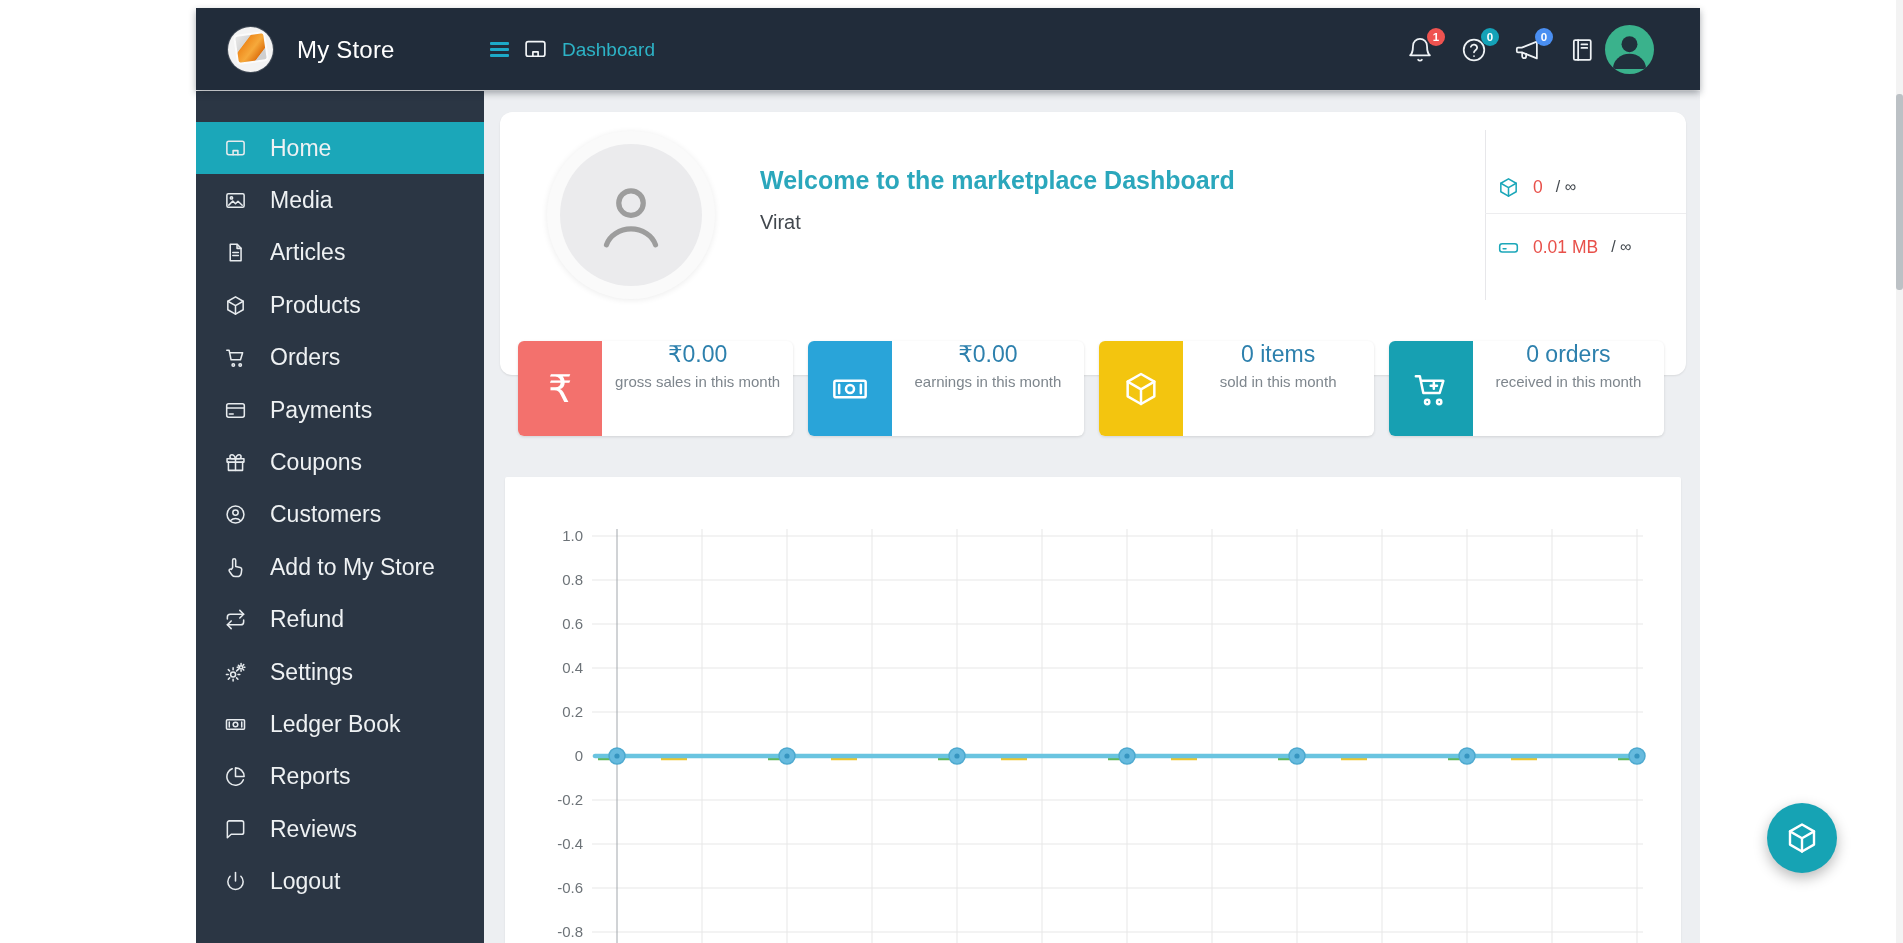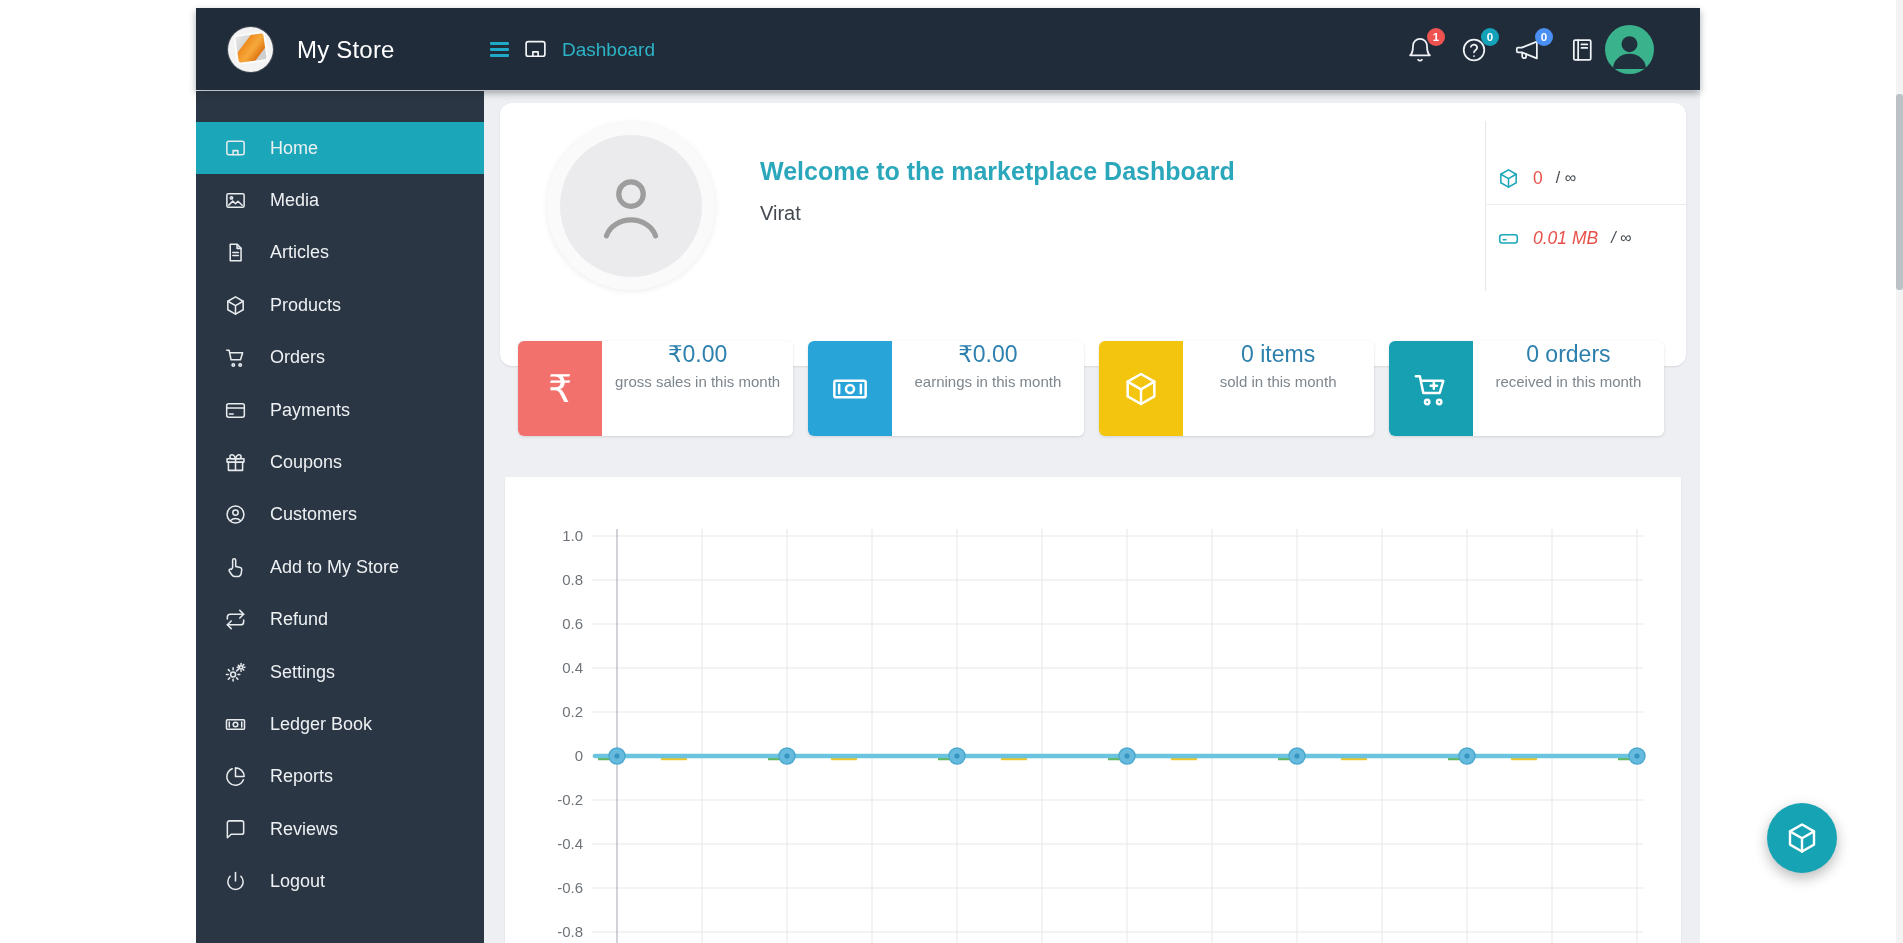--- a/index.html
+++ b/index.html
@@ -50,27 +50,27 @@
   .sidebar {
     left:196px; top:91px; width:288px; height:852px; background:#2b3644;
     padding-top:31px; z-index:10;
   }
   .side-item {
     height:52.4px; display:flex; align-items:center; gap:23px; padding-left:28px;
     color:#eef1f3; cursor:pointer;
   }
   .side-item .ico { width:23px; height:23px; color:#e7ebee; }
   .side-item.active { background:#1ba7b9; }
-  .side-label { font-size:18px; }
+  .side-label { font-size:23px; }
 
   
   .content-bg { left:484px; top:91px; width:1216px; height:852px; background:#edeff2; }
 
   .welcome-panel {
-    left:500px; top:103px; width:1186px; height:263px; background:#ffffff;
+    left:500px; top:112px; width:1186px; height:263px; background:#ffffff;
     border-radius:12px; box-shadow:0 1px 2px rgba(0,0,0,.09);
   }
   .w-avatar { position:absolute; left:47px; top:19px; width:168px; height:168px; border-radius:50%;
     background:#fafafa; box-shadow:0 1px 6px rgba(0,0,0,.08); }
   .w-avatar-inner { position:absolute; left:13px; top:13px; width:142px; height:142px; border-radius:50%;
     background:#ebebed; display:flex; align-items:center; justify-content:center; color:#9d9d9d; }
   .w-avatar-inner .ico { width:84px; height:84px; }
   .w-title { position:absolute; left:260px; top:54px; font-size:25px; color:#2ba7bc; }
   .w-user { position:absolute; left:260px; top:99px; font-size:20px; color:#42484e; }
   .v-divider { position:absolute; left:985px; top:18px; width:1px; height:170px; background:#e7e7ea; }
@@ -334,21 +334,21 @@
       <div class="limit-row" style="top: 52px;">
         <span class="ico" style="width: 23px; height: 23px;">
           <svg viewBox="0 0 24 24" fill="none" stroke="currentColor" stroke-width="1.6" stroke-linecap="round" stroke-linejoin="round">
             <path d="M12 3l8 4.6v8.8L12 21l-8-4.6V7.6z"></path>
             <path d="M4 7.6l8 4.6 8-4.6M12 12.2V21"></path>
           </svg>
         </span>
         <span class="limit-used">0</span>
         <span class="limit-quota">/ ∞</span>
       </div>
-      <div class="limit-row" style="top: 112px; font-style: italic;">
+      <div class="limit-row" style="top: 112px;">
         <span class="ico" style="width: 23px; height: 23px;">
           <svg viewBox="0 0 24 24" fill="none" stroke="currentColor" stroke-width="1.6" stroke-linecap="round" stroke-linejoin="round">
             <rect x="2.8" y="8" width="18.4" height="8.6" rx="2.6"></rect>
             <path d="M6.4 13.2h3"></path>
           </svg>
         </span>
         <span class="limit-used">0.01 MB</span>
         <span class="limit-quota">/ ∞</span>
       </div>
     </div>

